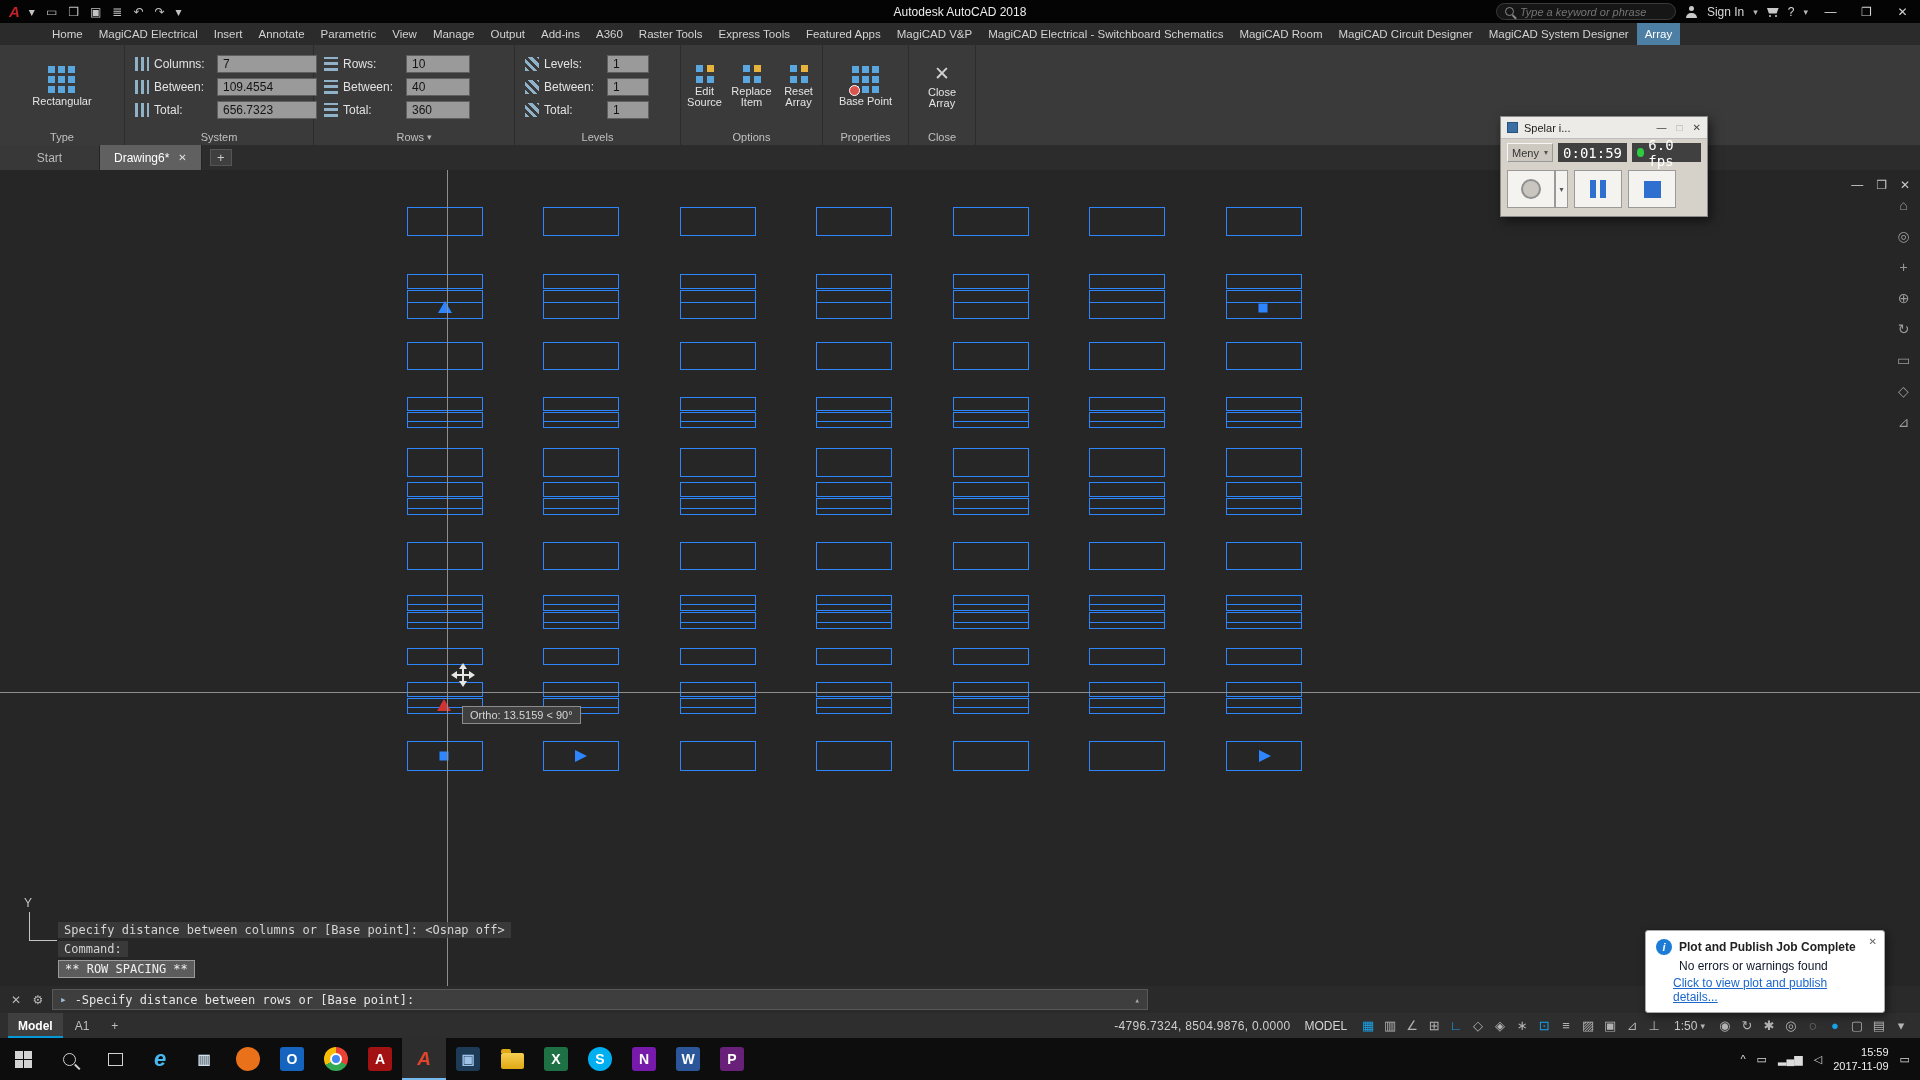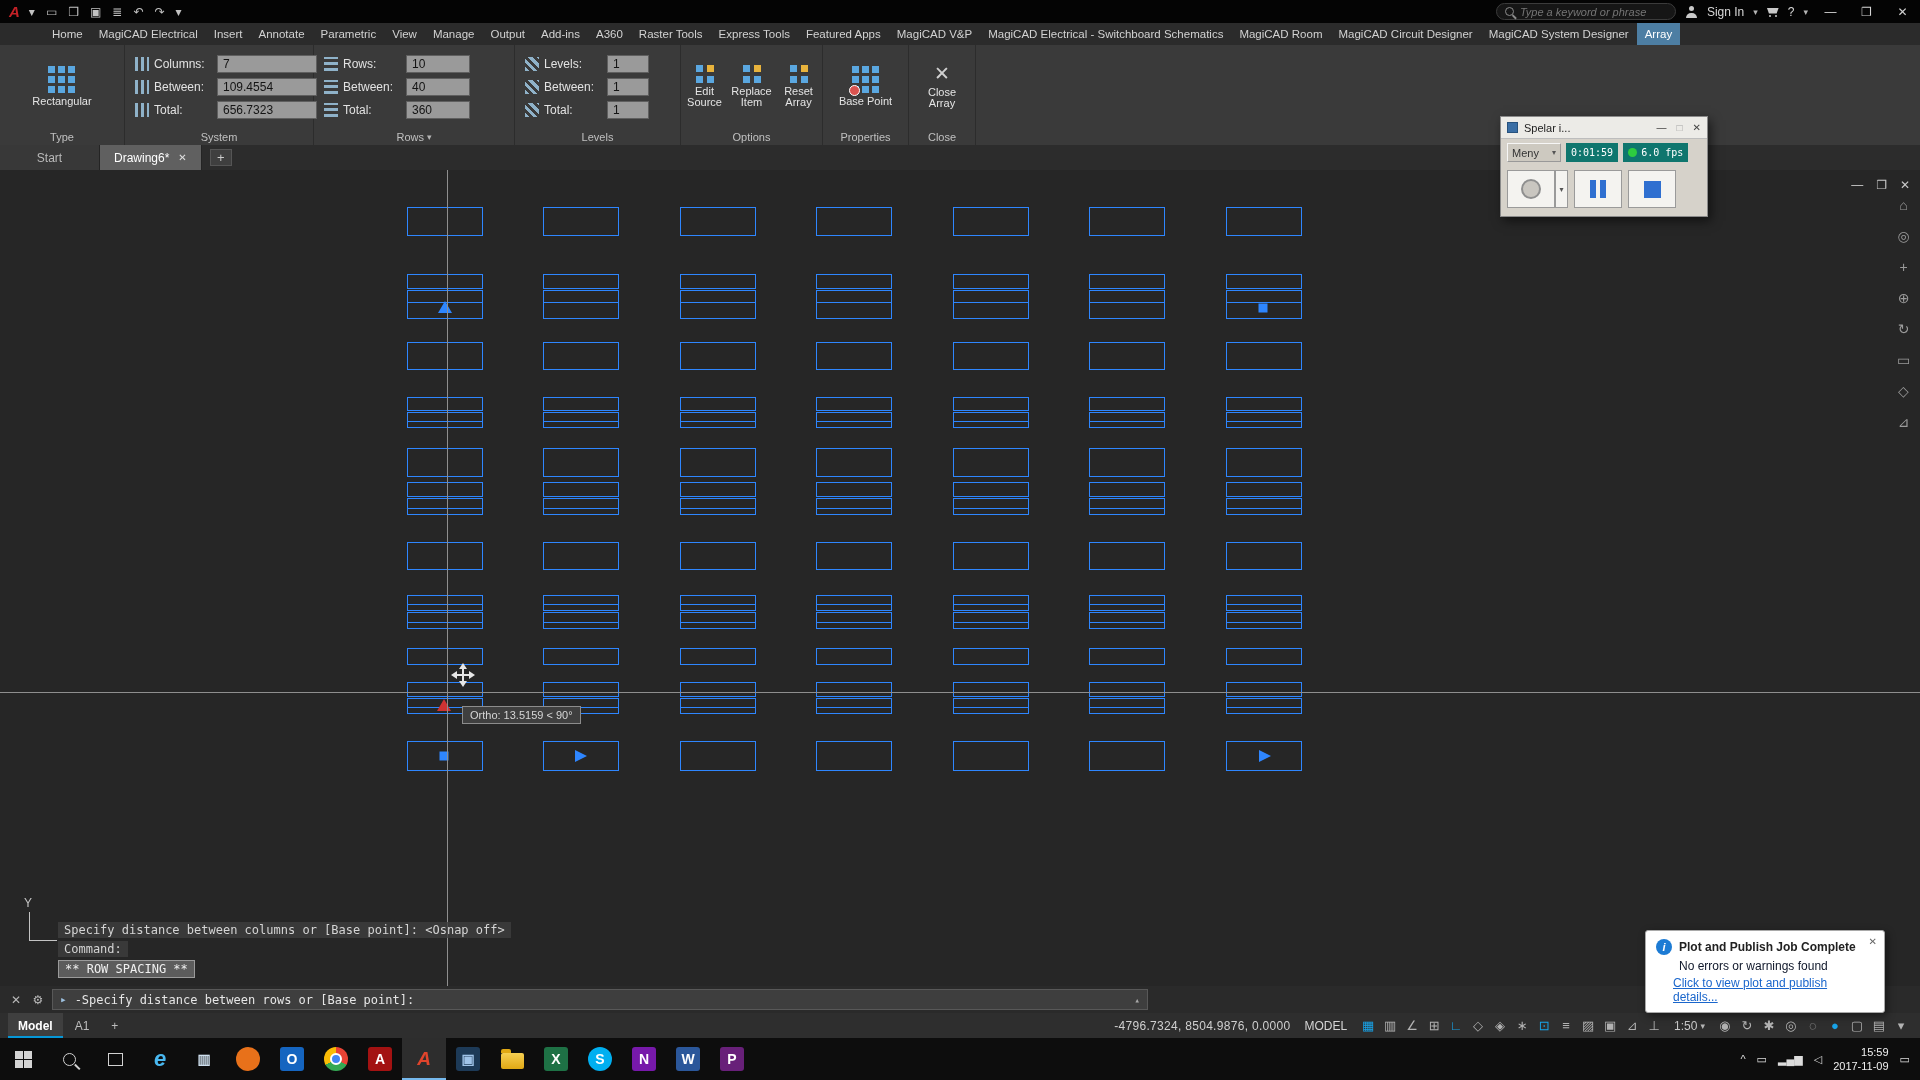--- a/index.html
+++ b/index.html
@@ -144,21 +144,21 @@
 
 
 .recorder{position:absolute;left:1500px;top:116px;width:208px;background:#d6d2ca;border:1px solid #8a8a8a;box-shadow:3px 4px 10px rgba(0,0,0,.55);z-index:50;font-size:11px;color:#222}
 .rec-title{height:22px;background:#ecebe7;display:flex;align-items:center;gap:6px;padding:10px 6px;border-bottom:1px solid #bdbdbd}
 .rec-ico{width:11px;height:11px;background:#3a6ea5;border:1px solid #27527e}
 .rec-btns{margin-left:auto;display:flex;gap:10px;color:#444;font-size:10px}
 .rec-btns .dim{color:#a5a5a5}
 .rec-row2{display:flex;align-items:center;gap:5px;padding:4px 6px}
 .menucombo{background:#cdc9c0;border:1px solid #999;border-top-color:#f6f6f6;border-left-color:#f6f6f6;width:54px;height:19px;display:flex;align-items:center;justify-content:space-between;padding:0 4px;color:#333}
 .cbarr{font-size:8px;color:#555}
-.lcd{background:#0f766e;color:#fff;font-family:"DejaVu Sans Mono",monospace;font-size:10px;height:19px;display:flex;align-items:center;padding:0 5px;gap:4px}
+.lcd{background:#404040;color:#fff;font-family:"DejaVu Sans Mono",monospace;font-size:14px;height:19px;display:flex;align-items:center;padding:0 5px;gap:4px}
 .greendot{width:9px;height:9px;border-radius:50%;background:#2ecc40}
 .rec-row3{display:flex;align-items:center;padding:4px 6px 8px;gap:6px}
 .recbtn{width:48px;height:38px;background:#f4f3f0;border:1px solid #9a9a9a;display:flex;align-items:center;justify-content:center;gap:5px}
 .reccirc{width:20px;height:20px;border-radius:50%;background:#c9c6c0;border:2px solid #8f8f8f}
 .recdrop{width:13px;height:38px;background:#f4f3f0;border:1px solid #9a9a9a;margin-left:-6px;display:flex;align-items:center;justify-content:center;color:#555;font-size:8px}
 .pauseicon{display:flex;gap:4px}
 .pbar{width:6px;height:18px;background:#2f6fd0}
 .stopsq{width:17px;height:17px;background:#2f6fd0}
 
 
@@ -180,20 +180,21 @@
     <div class="qat">
         <span class="qicon">▾</span>
         <span class="qicon">▭</span>
         <span class="qicon">❒</span>
         <span class="qicon">▣</span>
         <span class="qicon">≣</span>
         <span class="qicon">↶</span>
         <span class="qicon">↷</span>
         <span class="qicon">▾</span>
       </div>
+    <div class="tb-title">Autodesk AutoCAD 2018</div>
     <div class="tb-right">
       <div class="tb-search">
         <span class="magicon"></span>
         <input placeholder="Type a keyword or phrase" style="">
       </div>
       <span class="person"></span>
       <span>Sign In</span>
       <span class="caret">▾</span>
       <span class="cart"></span>
       <span>?</span>

